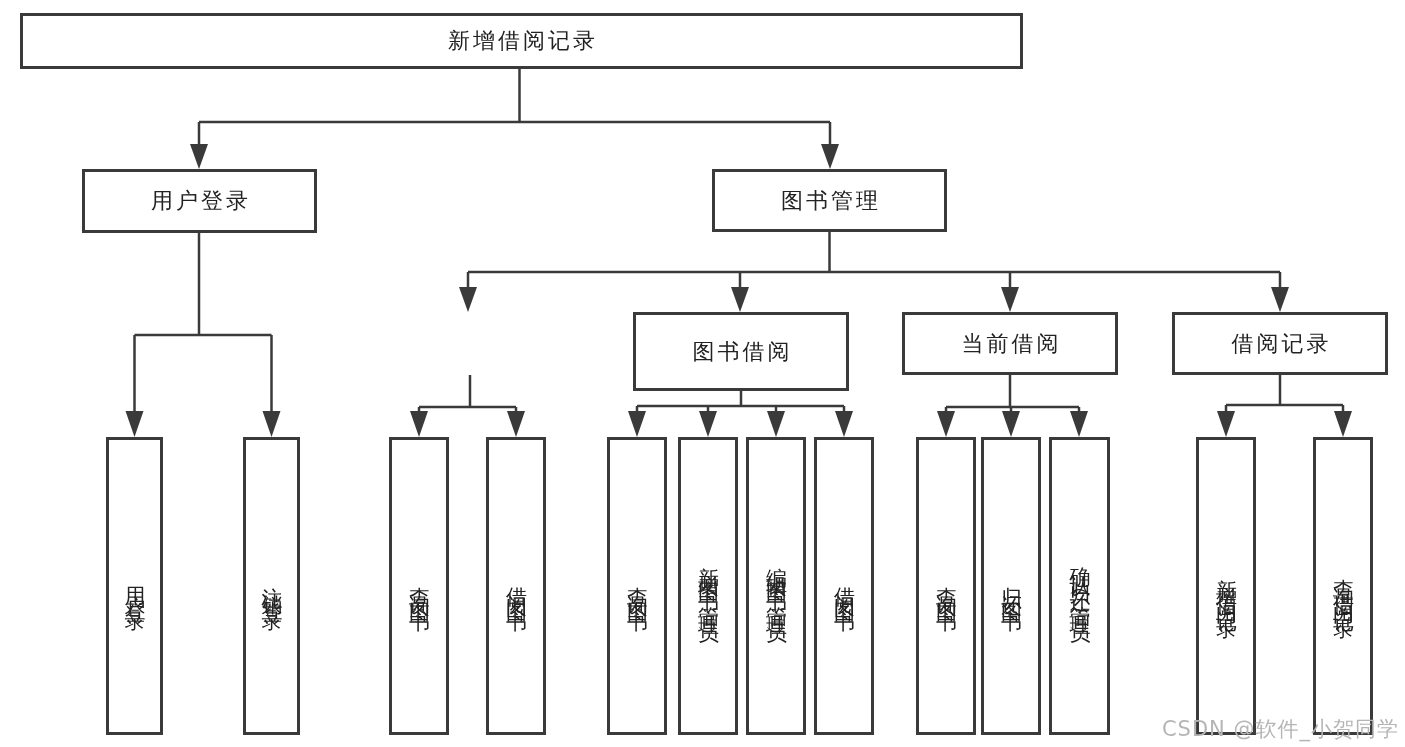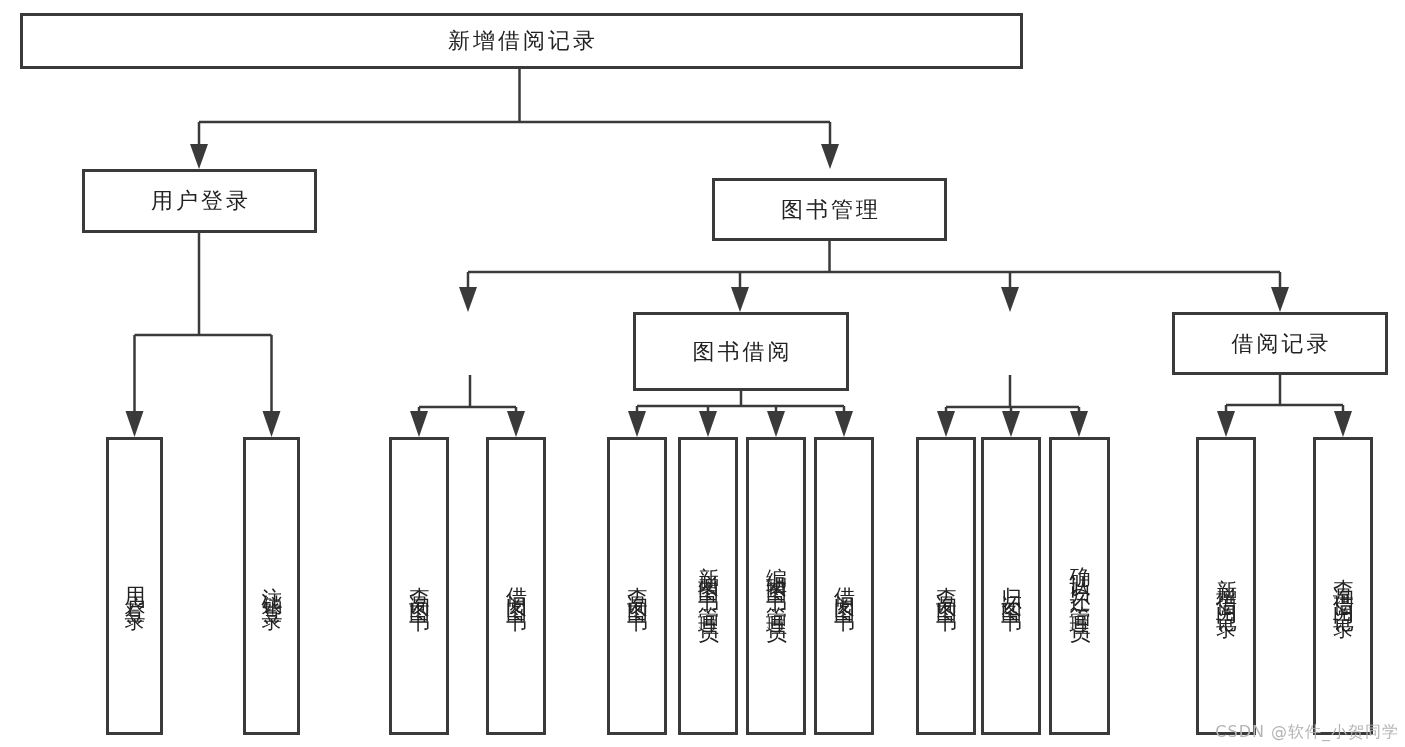--- a/index.html
+++ b/index.html
@@ -50,21 +50,21 @@
   .vtext {
     writing-mode: vertical-rl;
     text-orientation: mixed;
     letter-spacing: 8px;
     line-height: 1;
   }
   .watermark {
     position: absolute;
     right: 6px;
     bottom: 4px;
-    font-size: 16px;
+    font-size: 21px;
     color: #b5b5b5;
     letter-spacing: 1px;
     z-index: 5;
   }
 </style>
 </head>
 <body>
 
 <div id="canvas">
 
@@ -137,23 +137,24 @@
       <polygon points="1070,411 1088,411 1079,437"></polygon>
 
       <polygon points="1217,411 1235,411 1226,437"></polygon>
       <polygon points="1334,411 1352,411 1343,437"></polygon>
     </g>
   </svg>
 
   <div class="node" style="left:20px; top:13px; width:1003px; height:56px;">新增借阅记录</div>
 
   <div class="node" style="left:82px; top:169px; width:235px; height:64px;">用户登录</div>
-  <div class="node" style="left:712px; top:178px; width:235px; height:63px;">图书管理</div>
+  <div class="node" style="left:712px; top:169px; width:235px; height:63px;">图书管理</div>
 
   <div class="node" style="left:633px; top:312px; width:216px; height:79px;">图书借阅</div>
+  <div class="node" style="left:902px; top:312px; width:216px; height:63px;">当前借阅</div>
   <div class="node" style="left:1172px; top:312px; width:216px; height:63px;">借阅记录</div>
 
   <div class="leaf" style="left:106px; top:437px; width:57px; height:298px;">
     <span class="vtext">用户登录</span>
   </div>
   <div class="leaf" style="left:243px; top:437px; width:57px; height:298px;">
     <span class="vtext">注销登录</span>
   </div>
 
   <div class="leaf" style="left:389px; top:437px; width:60px; height:298px;">

